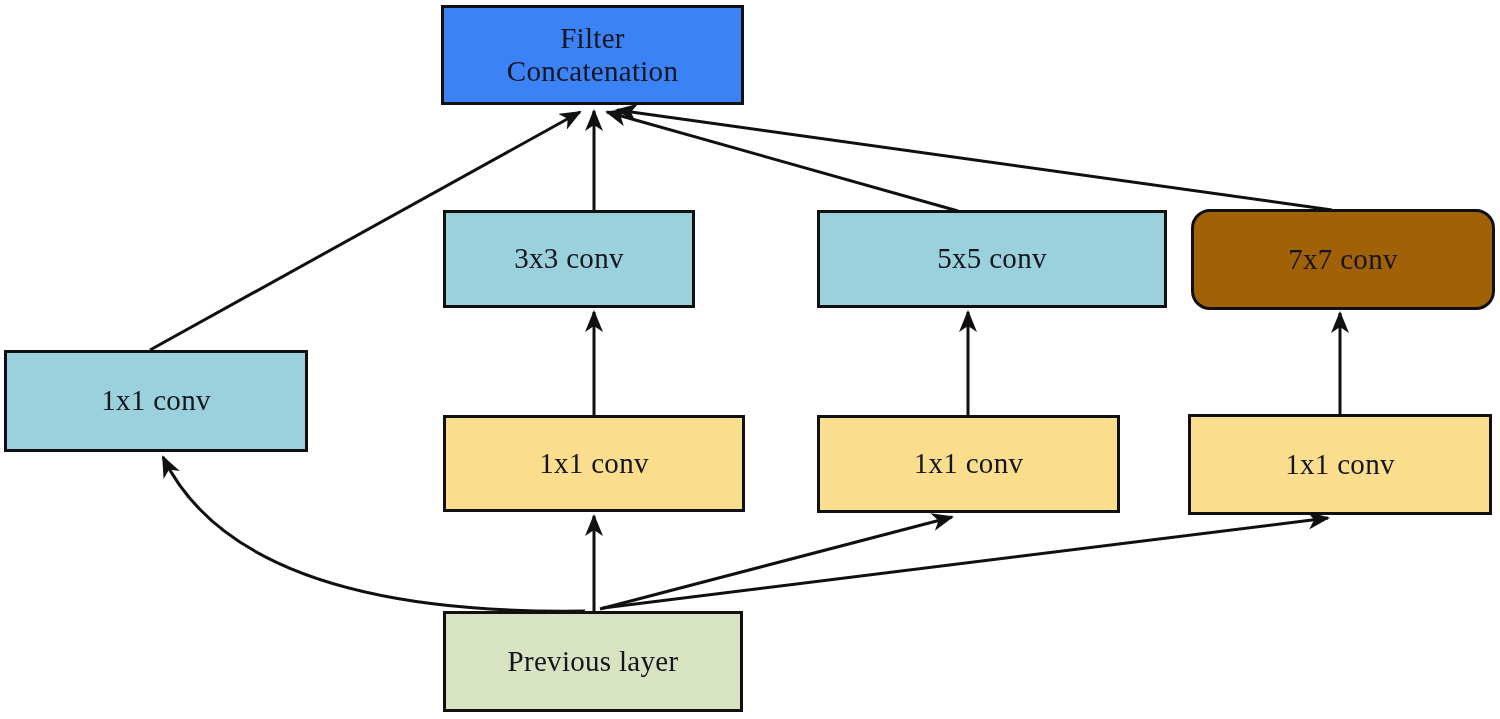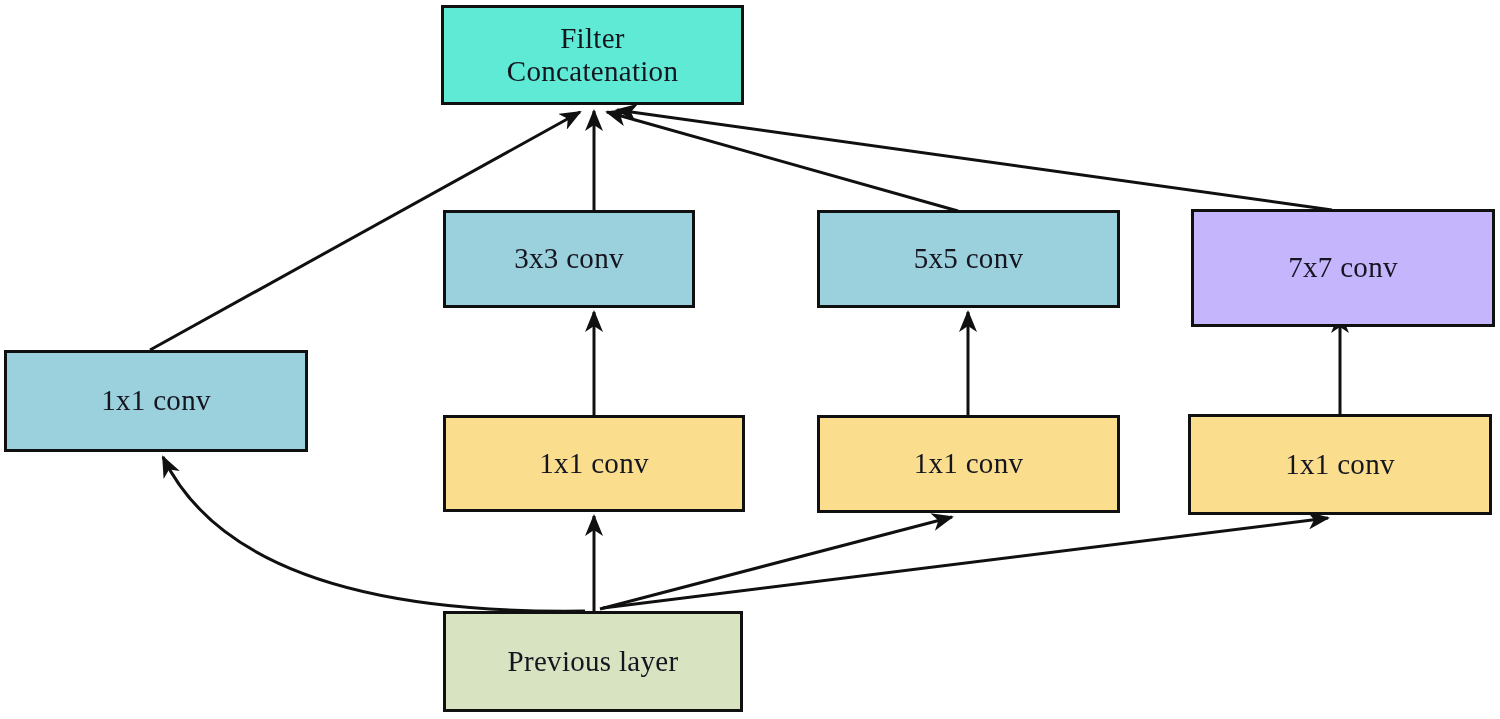--- a/index.html
+++ b/index.html
@@ -56,31 +56,31 @@
         <path d="M 594 415 L 594 312" class="edge" marker-end="url(#arrow)" style="stroke: rgb(16, 16, 16);"></path>
         <path d="M 968 415 L 968 312" class="edge" marker-end="url(#arrow)" style="stroke: rgb(16, 16, 16);"></path>
         <path d="M 1340 414 L 1340 313" class="edge" marker-end="url(#arrow)" style="stroke: rgb(16, 16, 16);"></path>
         <path d="M 594 611 L 594 516" class="edge" marker-end="url(#arrow)" style="stroke: rgb(16, 16, 16);"></path>
         <path d="M 600 609 L 952 517" class="edge" marker-end="url(#arrow)" style="stroke: rgb(16, 16, 16);"></path>
         <path d="M 603 608 L 1328 518" class="edge" marker-end="url(#arrow)" style="stroke: rgb(16, 16, 16);"></path>
         <path d="M 585 611 Q 240 616 163 457" class="edge" marker-end="url(#arrow)" style="stroke: rgb(16, 16, 16);"></path>
       </g>
   </svg>
 
-<div class="node" style="left: 441px; top: 5px; width: 303px; height: 100px; background: #5eead4;">
+<div class="node" style="left: 441px; top: 5px; width: 303px; height: 100px; background: #3b82f6;">
       <span class="node-label" style="color: rgb(21, 21, 31);">Filter
 Concatenation</span>
     </div>
     <div class="node" style="left: 443px; top: 210px; width: 252px; height: 98px; background: rgb(155, 208, 221);">
       <span class="node-label" style="color: rgb(21, 21, 31);">3x3 conv</span>
     </div>
-    <div class="node" style="left: 817px; top: 210px; width: 303px; height: 98px; background: rgb(155, 208, 221);">
+    <div class="node" style="left: 817px; top: 210px; width: 350px; height: 98px; background: rgb(155, 208, 221);">
       <span class="node-label" style="color: rgb(21, 21, 31);">5x5 conv</span>
     </div>
-    <div class="node" style="left: 1191px; top: 209px; width: 304px; height: 118px; background: #c4b5fd;">
+    <div class="node" style="left: 1191px; top: 209px; width: 304px; height: 101px; background: #a16207; border-radius: 19px;">
       <span class="node-label" style="color: rgb(21, 21, 31);">7x7 conv</span>
     </div>
     <div class="node" style="left: 4px; top: 350px; width: 304px; height: 102px; background: rgb(155, 208, 221);">
       <span class="node-label" style="color: rgb(21, 21, 31);">1x1 conv</span>
     </div>
     <div class="node" style="left: 443px; top: 415px; width: 302px; height: 97px; background: rgb(250, 222, 142);">
       <span class="node-label" style="color: rgb(21, 21, 31);">1x1 conv</span>
     </div>
     <div class="node" style="left: 817px; top: 415px; width: 303px; height: 98px; background: rgb(250, 222, 142);">
       <span class="node-label" style="color: rgb(21, 21, 31);">1x1 conv</span>

